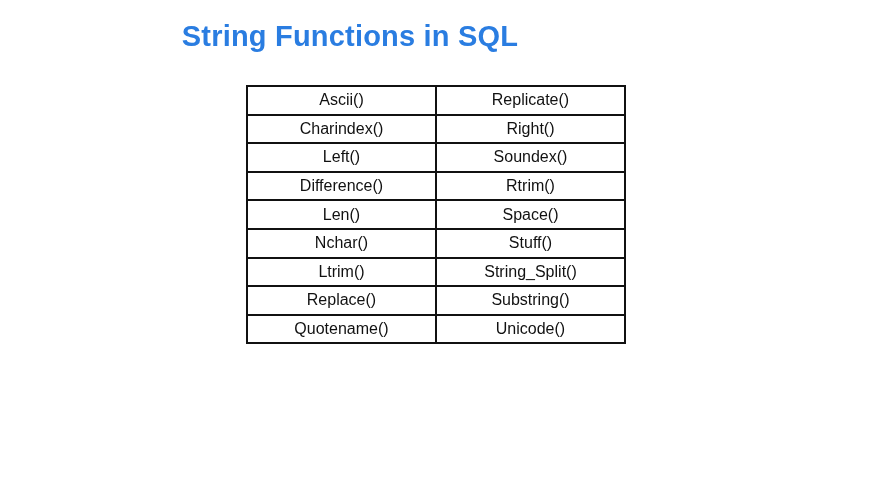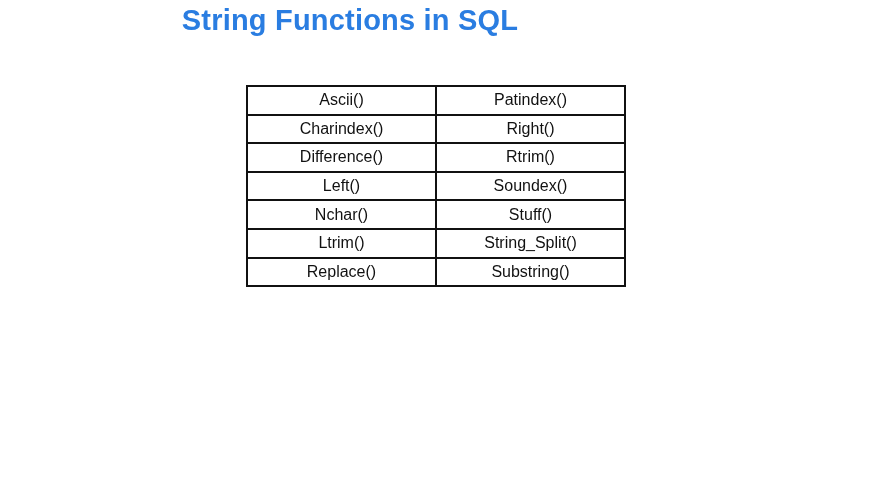--- a/index.html
+++ b/index.html
@@ -10,21 +10,21 @@
     body {
       width: 872px;
       height: 490px;
       position: relative;
       overflow: hidden;
       font-family: "Liberation Sans", "DejaVu Sans", sans-serif;
     }
     .title {
       position: absolute;
       left: 0;
-      top: 4px;
+      top: 20px;
       width: 700px;
       text-align: center;
       font-size: 29px;
       font-weight: bold;
       color: #2a7de1;
       letter-spacing: 0.2px;
     }
     table.fn-table {
       position: absolute;
       left: 246px;
@@ -47,40 +47,48 @@
   </style>
 </head>
 <body>
 
 <div class="title">String Functions in SQL</div>
 
 <table class="fn-table">
   <tbody>
     <tr>
       <td>Ascii()</td>
-      <td>Patindex()</td>
+      <td>Replicate()</td>
     </tr>
     <tr>
       <td>Charindex()</td>
       <td>Right()</td>
     </tr>
     <tr>
+      <td>Left()</td>
+      <td>Soundex()</td>
+    </tr>
+    <tr>
       <td>Difference()</td>
       <td>Rtrim()</td>
     </tr>
     <tr>
-      <td>Left()</td>
-      <td>Soundex()</td>
+      <td>Len()</td>
+      <td>Space()</td>
     </tr>
     <tr>
       <td>Nchar()</td>
       <td>Stuff()</td>
     </tr>
     <tr>
       <td>Ltrim()</td>
       <td>String_Split()</td>
     </tr>
     <tr>
       <td>Replace()</td>
       <td>Substring()</td>
     </tr>
+    <tr>
+      <td>Quotename()</td>
+      <td>Unicode()</td>
+    </tr>
   </tbody>
 </table>
 
 </body></html>

